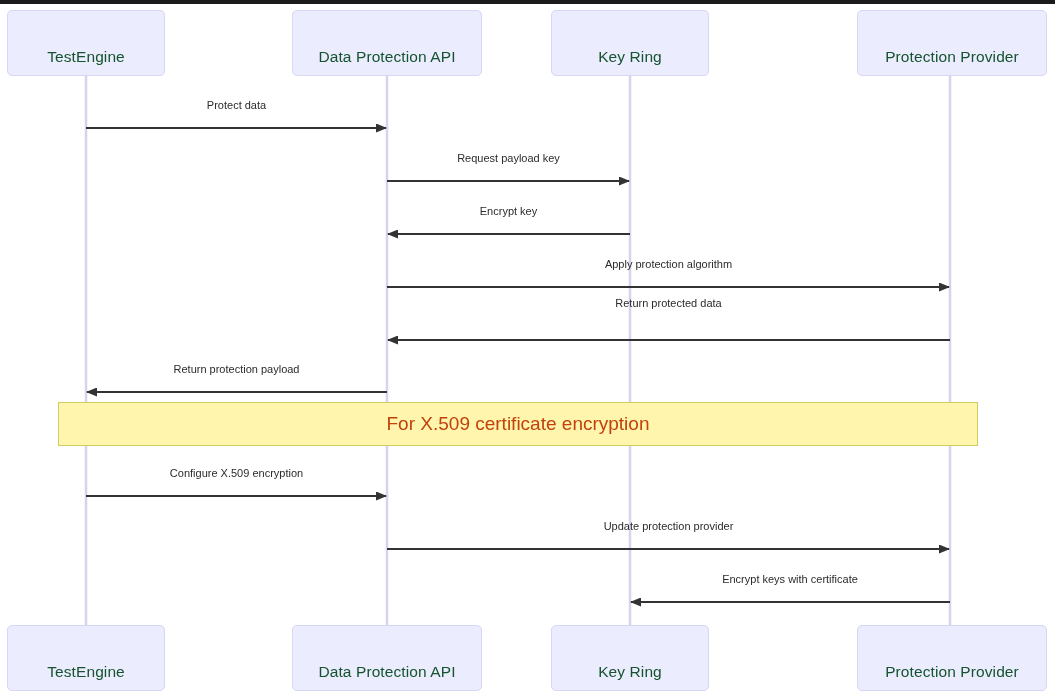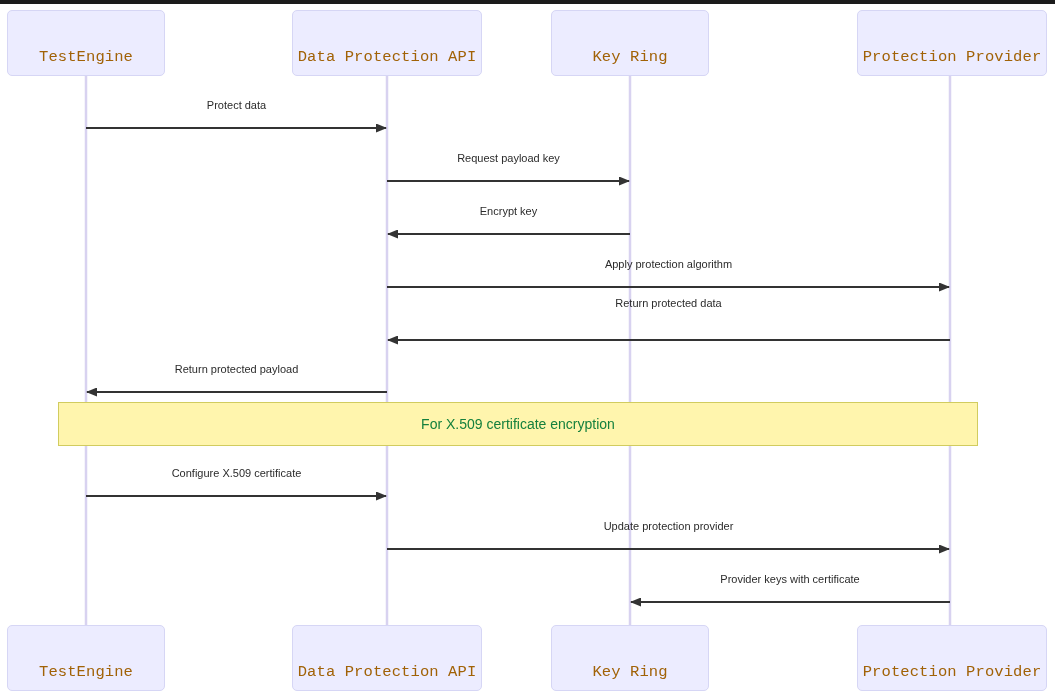--- a/index.html
+++ b/index.html
@@ -33,38 +33,38 @@
     box-sizing: border-box;
     background: #ececff;
     border: 1px solid #d6d6f5;
     border-radius: 5px;
     display: flex;
     align-items: center;
     justify-content: center;
   }
   .participant-label {
     font-size: 15.5px;
-    color: #a16207;
-    font-family: Liberation Mono, monospace;
+    color: #14532d;
+    font-family: Liberation Sans, sans-serif;
     letter-spacing: 0.1px;
     white-space: nowrap;
     margin-top: 28px;
   }
   .note-box {
     position: absolute;
     box-sizing: border-box;
     background: #fff5ad;
     border: 1px solid #d1cc5f;
     display: flex;
     align-items: center;
     justify-content: center;
   }
   .note-label {
-    font-size: 14px;
-    color: #15803d;
+    font-size: 19px;
+    color: #c2410c;
     font-family: "Liberation Sans", sans-serif;
     white-space: nowrap;
   }
   .msg-label {
     position: absolute;
     font-size: 11px;
     color: #2b2b2b;
     font-family: "Liberation Sans", sans-serif;
     white-space: nowrap;
     transform: translateX(-50%);
@@ -133,23 +133,23 @@
       <div class="participant-box" style="left: 857px; top: 625px; width: 190px; height: 66px;">
         <span class="participant-label">Protection Provider</span>
       </div>
     </div>
   <div id="msg-labels">
       <div class="msg-label" style="left: 236.5px; top: 99px;">Protect data</div>
       <div class="msg-label" style="left: 508.5px; top: 152px;">Request payload key</div>
       <div class="msg-label" style="left: 508.5px; top: 205px;">Encrypt key</div>
       <div class="msg-label" style="left: 668.5px; top: 258px;">Apply protection algorithm</div>
       <div class="msg-label" style="left: 668.5px; top: 297px;">Return protected data</div>
-      <div class="msg-label" style="left: 236.5px; top: 363px;">Return protected payload</div>
-      <div class="msg-label" style="left: 236.5px; top: 467px;">Configure X.509 certificate</div>
+      <div class="msg-label" style="left: 236.5px; top: 363px;">Return protection payload</div>
+      <div class="msg-label" style="left: 236.5px; top: 467px;">Configure X.509 encryption</div>
       <div class="msg-label" style="left: 668.5px; top: 520px;">Update protection provider</div>
-      <div class="msg-label" style="left: 790px; top: 573px;">Provider keys with certificate</div>
+      <div class="msg-label" style="left: 790px; top: 573px;">Encrypt keys with certificate</div>
     </div>
 
   <div class="note-box" id="note-box" style="left: 58px; top: 402px; width: 920px; height: 44px;">
     <span class="note-label">For X.509 certificate encryption</span>
   </div>
 
 </div>
 
 </body></html>

